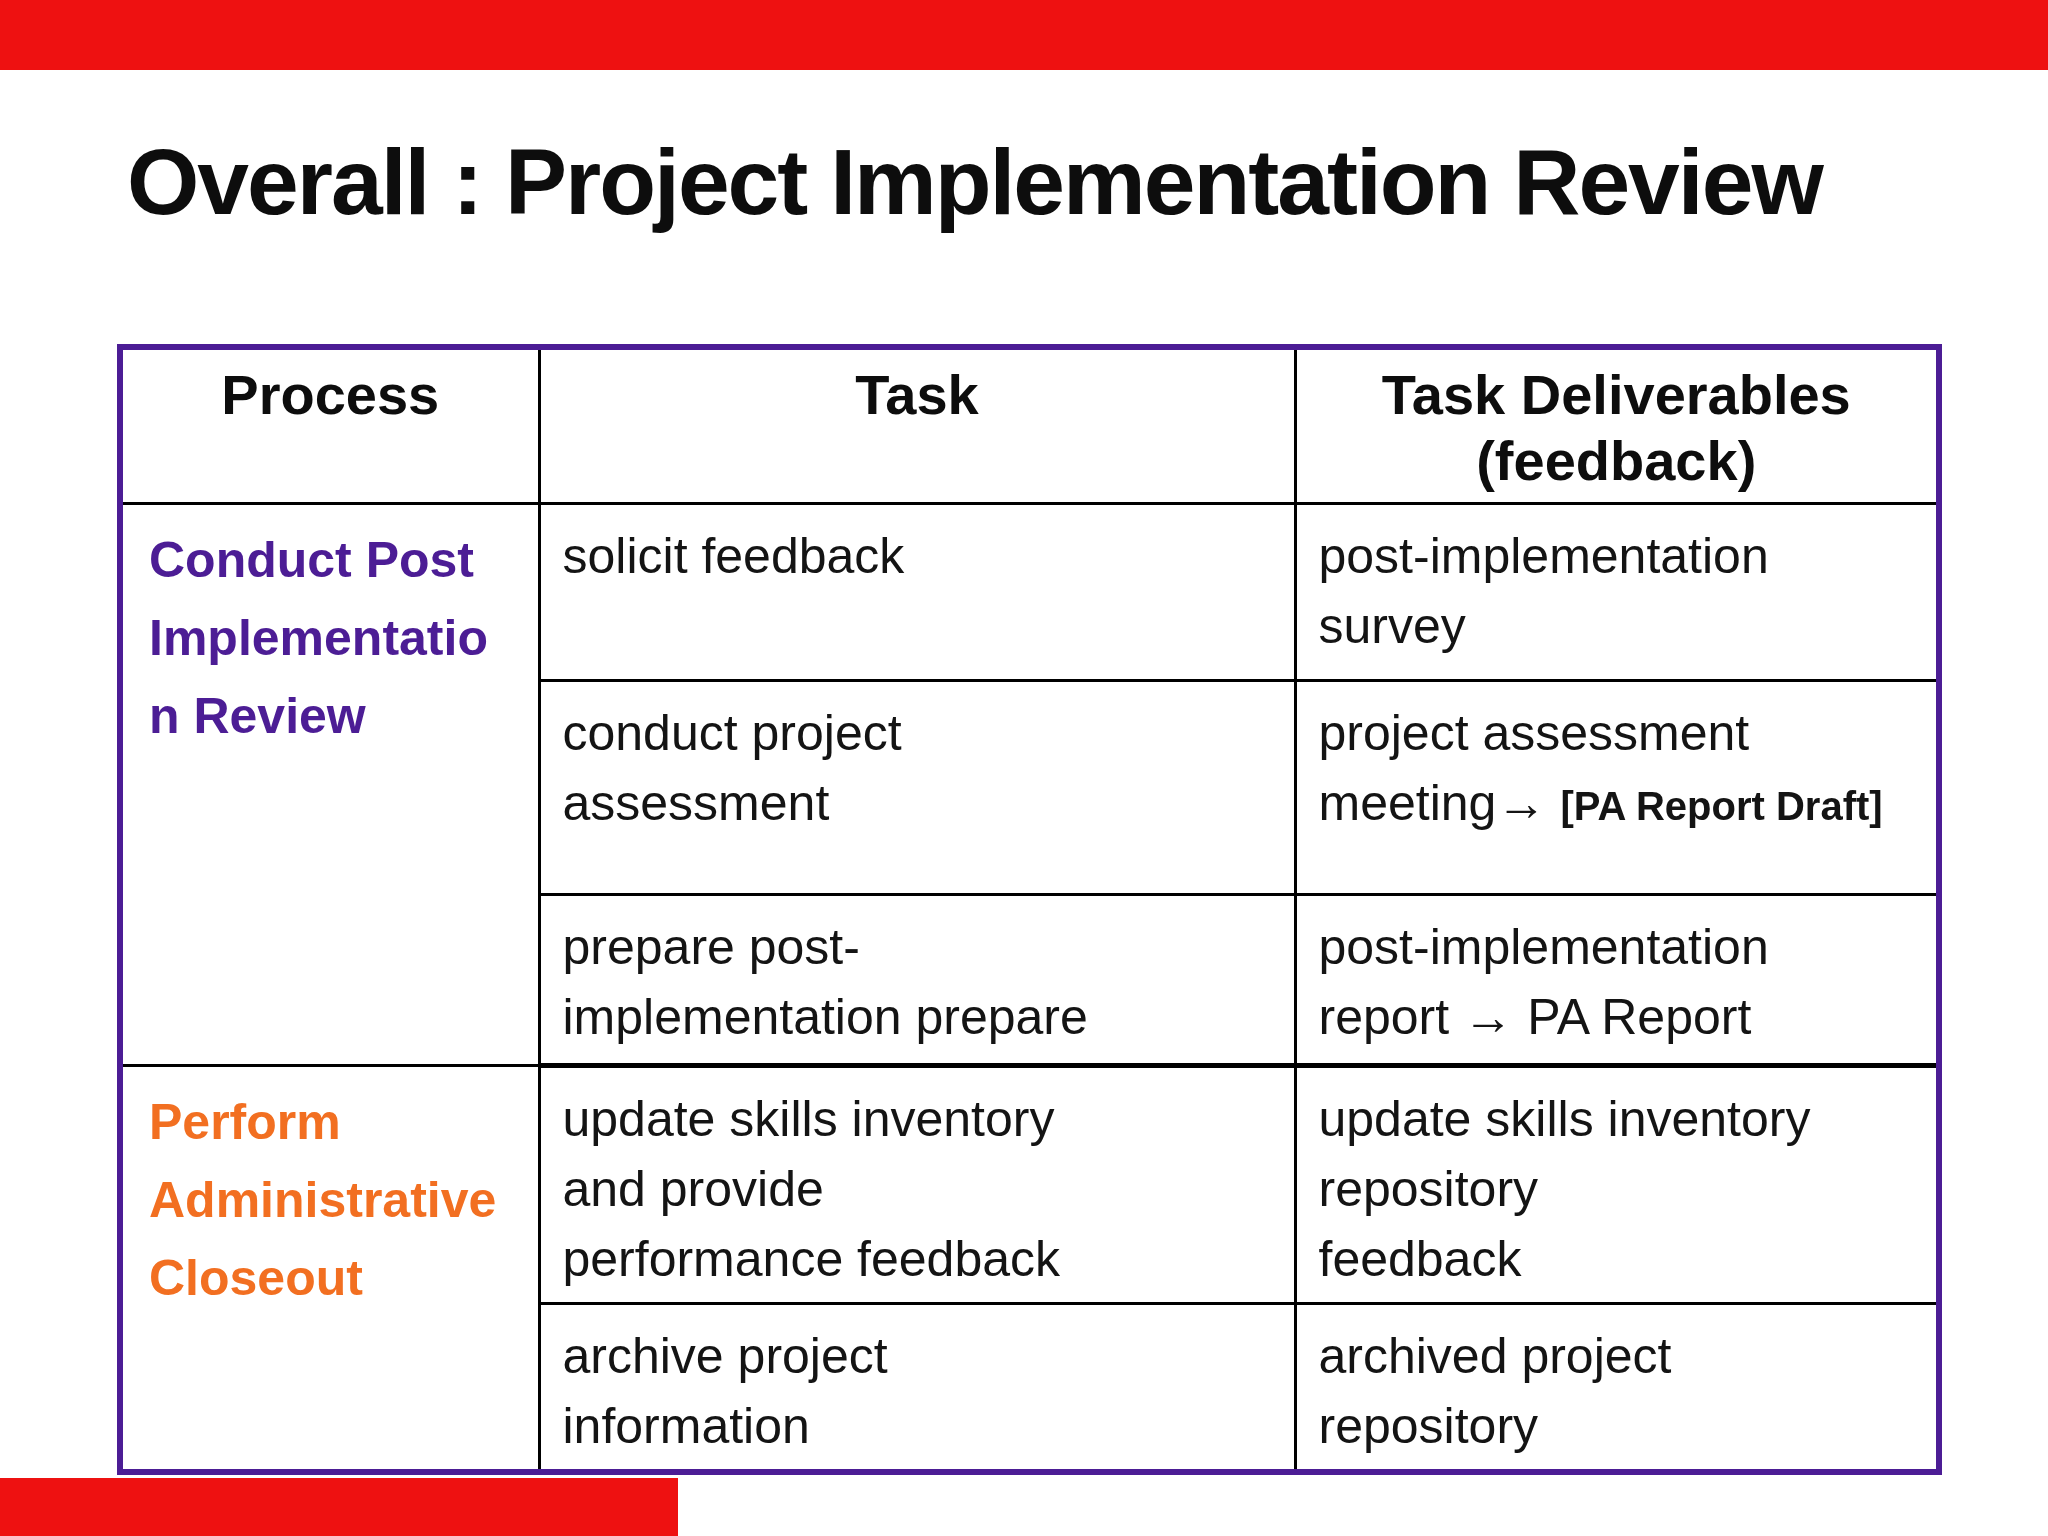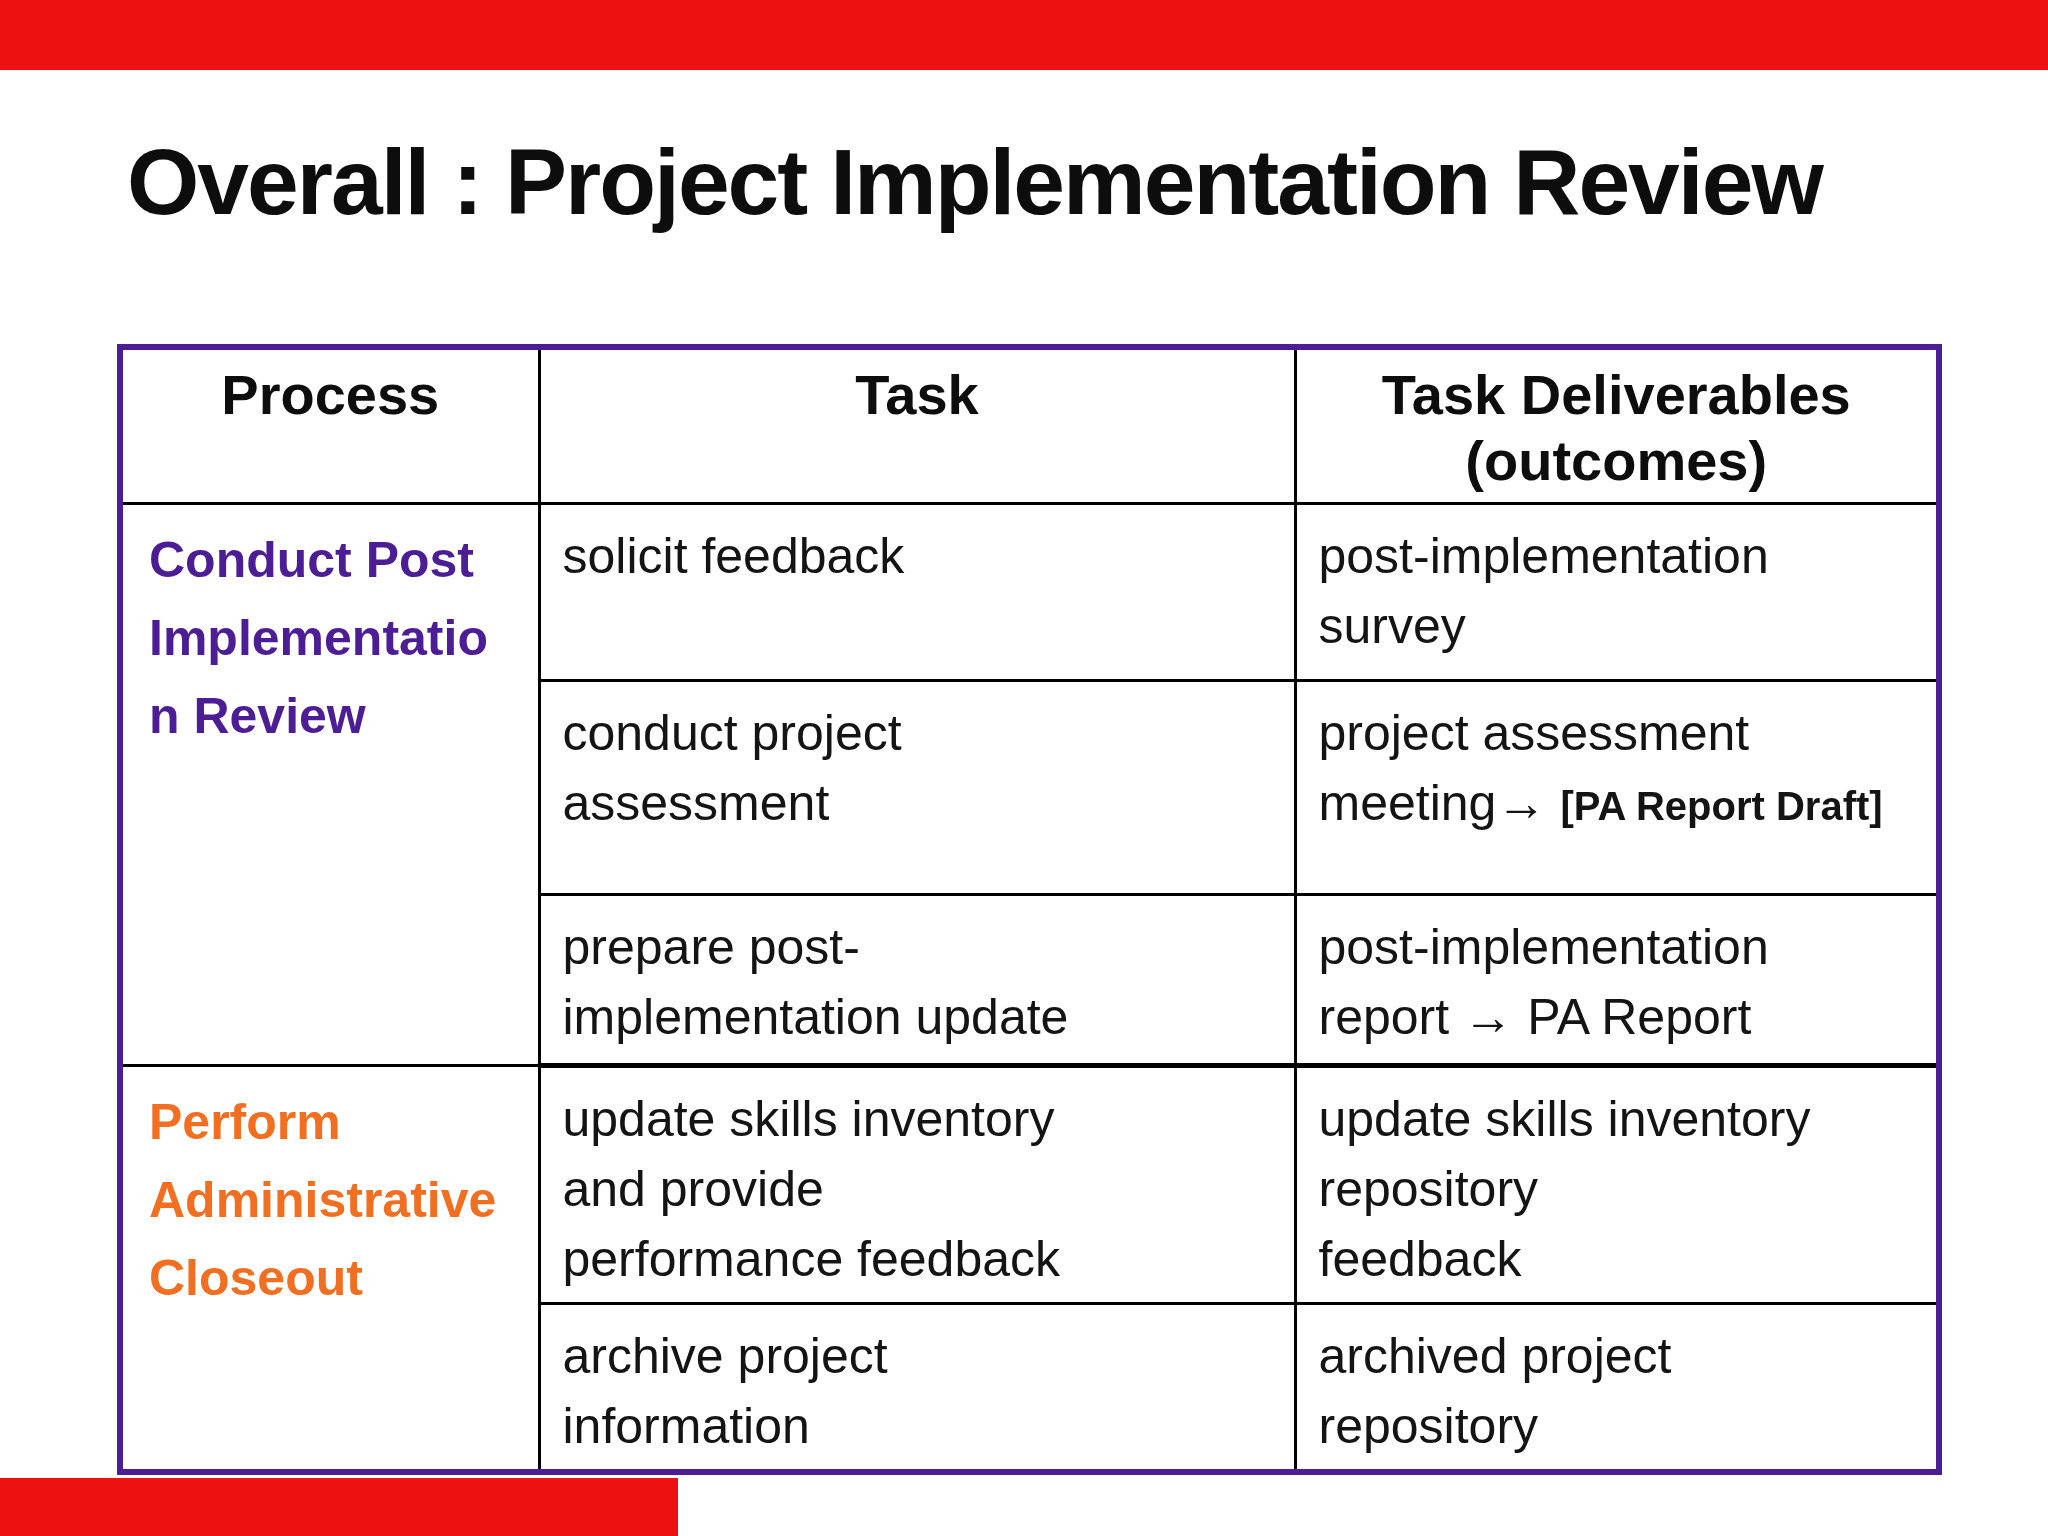--- a/index.html
+++ b/index.html
@@ -104,21 +104,21 @@
       <col style="width:419px">
       <col style="width:756px">
       <col style="width:644px">
     </colgroup>
     <thead>
       <tr class="row-h">
         <th>Process</th>
         <th>Task</th>
         <th>
           <span class="line">Task Deliverables</span>
-          <span class="line">(outcomes)</span>
+          <span class="line">(feedback)</span>
         </th>
       </tr>
     </thead>
     <tbody>
       <tr class="row-r1">
         <td class="process-cell" rowspan="3" style="color: #4c1d95;">
           <span class="line">Conduct Post</span>
           <span class="line">Implementatio</span>
           <span class="line">n Review</span>
         </td>
@@ -135,21 +135,21 @@
           <span class="line">conduct project</span>
           <span class="line">assessment</span>
         </td>
         <td>
           <span>project assessment meeting</span><span>→</span><span class="deliv-note">[PA Report Draft]</span>
         </td>
       </tr>
       <tr class="row-r3 group-end">
         <td>
           <span class="line">prepare post-</span>
-          <span class="line">implementation update</span>
+          <span class="line">implementation prepare</span>
         </td>
         <td>
           <span>post-implementation report</span><span class="arrow-bold">→</span><span>PA Report</span>
         </td>
       </tr>
       <tr class="row-r4">
         <td class="process-cell" rowspan="2" style="color: rgb(242, 111, 33);">
           <span class="line">Perform</span>
           <span class="line">Administrative</span>
           <span class="line">Closeout</span>

